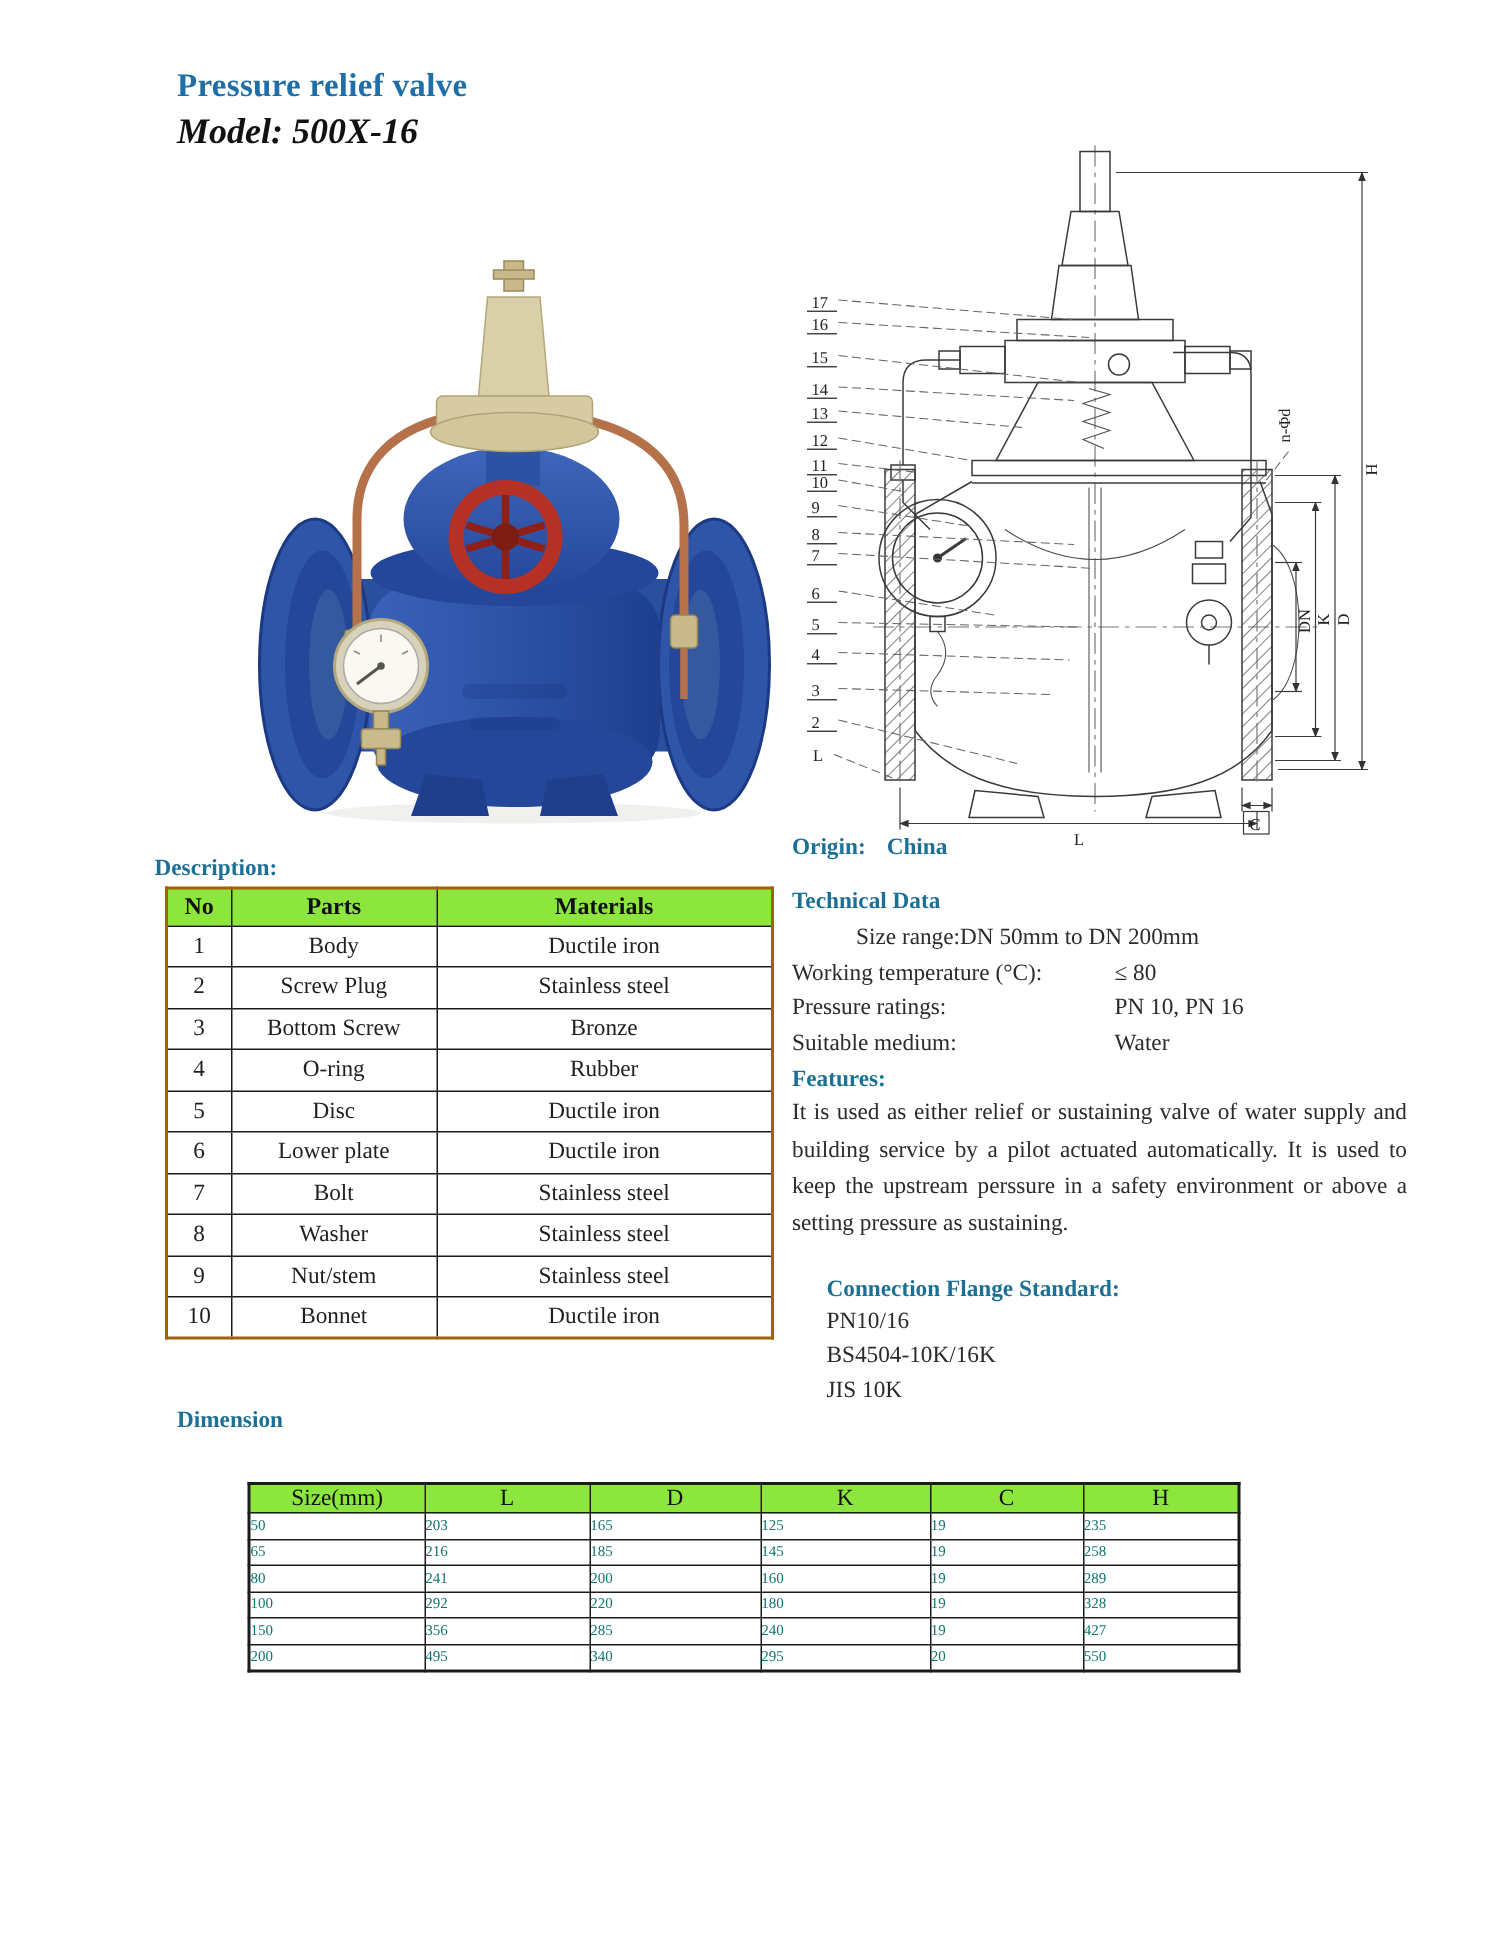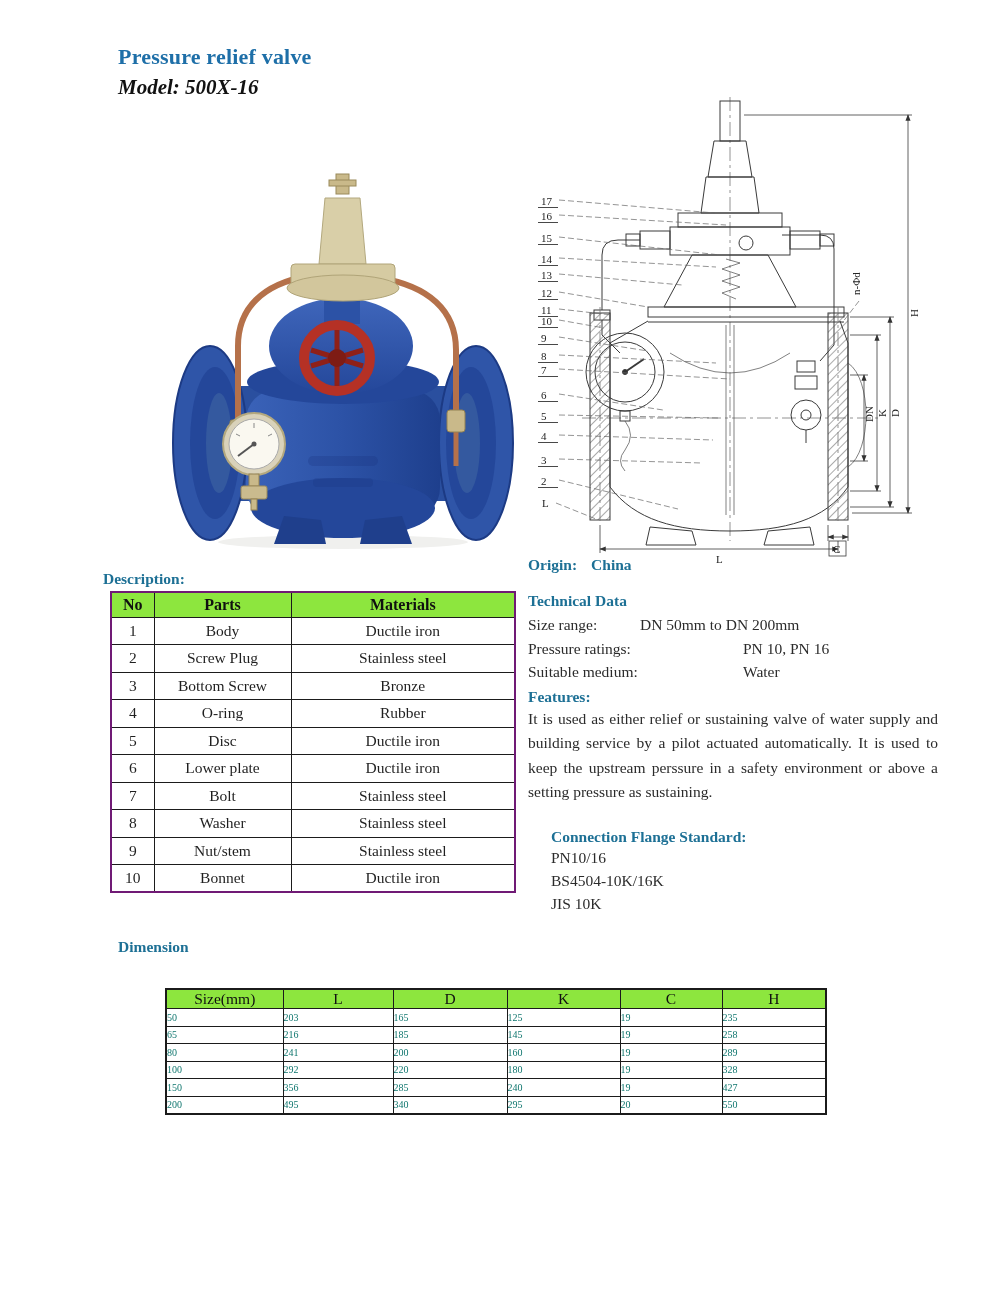--- a/index.html
+++ b/index.html
@@ -5,47 +5,47 @@
   * { margin:0; padding:0; box-sizing:border-box; }
   html,body { background:#ffffff; }
   body {
     width:1000px; height:1294px; position:relative; overflow:hidden;
     font-family:"Liberation Serif", serif; color:#262626;
   }
 
   
   .title-block { position:absolute; left:118px; top:44px; }
   .doc-title { color:#1e6fa8; font-size:22px; font-weight:bold; letter-spacing:.2px; }
-  .doc-model { color:#111; font-size:21px; font-weight:bold; font-style:italic; margin-top:5px; }
+  .doc-model { color:#111; font-size:24px; font-weight:bold; font-style:italic; margin-top:5px; }
 
   
   #photo-wrap   { position:absolute; left:158px; top:168px; width:370px; height:385px; }
   #drawing-wrap { position:absolute; left:530px; top:95px;  width:460px; height:472px; }
 
   
   .blue-head { color:#1d7095; font-weight:bold; font-size:15.5px; }
 
   
   .desc-heading { position:absolute; left:103px; top:570px; }
   .desc-table-wrap { position:absolute; left:110px; top:591px; }
   table { border-collapse:collapse; background:#fff; }
-  table.desc { border:2px solid #701a75; }
+  table.desc { border:2px solid #a16207; }
   table.desc th, table.desc td { border:1.5px solid #1b1b1b; text-align:center; }
   table.desc th { background:#8de63e; font-weight:bold; font-size:16px; height:25px; padding:0 6px; color:#101010; }
   table.desc td { font-size:15.5px; height:27.5px; padding:0 6px; color:#1f1f1f; }
   table.desc .c0 { width:43px; } table.desc .c1 { width:137px; } table.desc .c2 { width:224px; }
 
   
   .right-col { position:absolute; left:528px; top:556px; width:410px; font-size:15.5px; }
   .origin-line { margin-bottom:18px; }
   .origin-line span { margin-right:14px; }
   .tech-head { margin-bottom:3px; }
   .tech-row { display:flex; line-height:23.5px; color:#2b2b2b; }
   .tech-row .tl { flex:0 0 215px; }
-  .tech-row.wide-val .tl { flex:0 0 112px; }
+  .tech-row.wide-val .tl { flex:0 0 112px;text-align:right; }
   .features-head { margin-top:4px; }
   .features-text { text-align:justify; line-height:24.5px; margin-top:1px; color:#2b2b2b; }
   .conn-block { margin-top:23px; margin-left:23px; }
   .conn-item { line-height:23px; color:#2b2b2b; }
 
   
   .dim-heading { position:absolute; left:118px; top:938px; }
   .dim-table-wrap { position:absolute; left:165px; top:988px; }
   table.dim { border:2px solid #1b1b1b; }
   table.dim th, table.dim td { border:1.5px solid #1b1b1b; }
@@ -366,20 +366,24 @@
   <div class="origin-line blue-head">
     <span>Origin:</span><span>China</span>
   </div>
   <div class="tech-head blue-head">Technical Data</div>
 
   <div class="tech-row wide-val">
     <span class="tl">Size range:</span>
     <span class="tv">DN 50mm  to DN 200mm</span>
   </div>
   <div class="tech-row">
+    <span class="tl">Working temperature (°C):</span>
+    <span class="tv">≤ 80</span>
+  </div>
+  <div class="tech-row">
     <span class="tl">Pressure ratings:</span>
     <span class="tv">PN 10, PN 16</span>
   </div>
   <div class="tech-row">
     <span class="tl">Suitable medium:</span>
     <span class="tv">Water</span>
   </div>
 
   <div class="features-head blue-head">Features:</div>
   <div class="features-text">It is used as either relief or sustaining valve of water supply and building service by a pilot actuated automatically. It is used to keep the upstream perssure in a safety environment or above a setting pressure as sustaining.</div>

